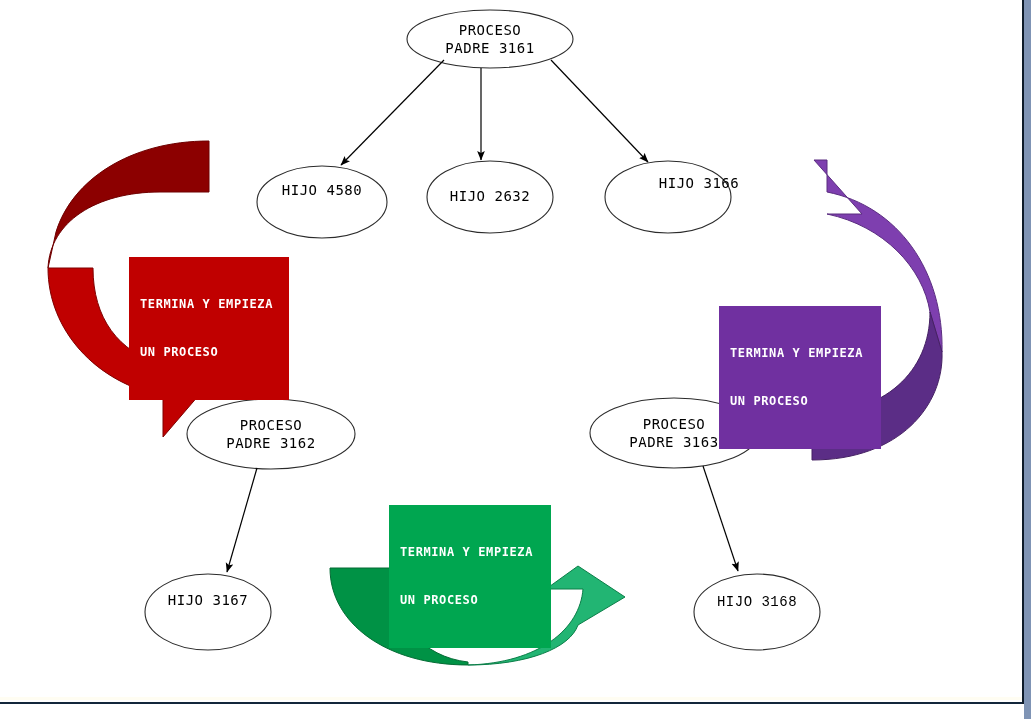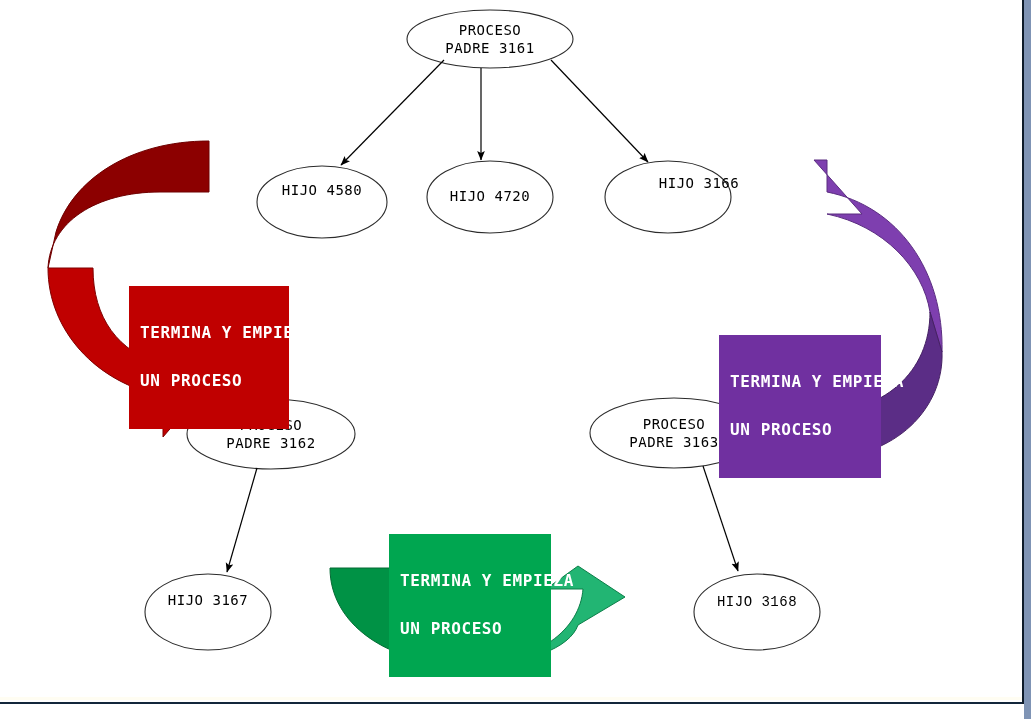--- a/index.html
+++ b/index.html
@@ -48,27 +48,26 @@
     letter-spacing:0.5px;
     white-space:pre;
     pointer-events:none;
   }
 
   
   .caption-box{
     position:absolute;
     padding:7px 9px 8px 11px;
     font-family:"DejaVu Sans Mono", monospace;
-    font-size:16px;
+    font-size:12px;
     font-weight:bold;
     line-height:16px;
     color:#ffffff;
     letter-spacing:0.6px;
     white-space:pre;
-    margin-top:29px;
   }
   #caption-red{ left:129px; top:257px; width:140px; background:#C00000; }
   #caption-purple{ left:719px; top:306px; width:142px; background:#7030A0; }
   #caption-green{ left:389px; top:505px; width:142px; background:#00A650; }
 </style>
 </head>
 <body>
 
 <div id="canvas">
 
@@ -145,21 +144,21 @@
       <line x1="481" y1="68" x2="481" y2="160" marker-end="url(#arrowhead)"></line>
       <line x1="551" y1="60" x2="648" y2="162" marker-end="url(#arrowhead)"></line>
       <line x1="257" y1="468" x2="227" y2="572" marker-end="url(#arrowhead)"></line>
       <line x1="703" y1="466" x2="738" y2="571" marker-end="url(#arrowhead)"></line>
     </g>
   </svg>
 
   <div class="node-label" style="left:407px;top:21px;width:166px;">PROCESO
 PADRE 3161</div>
   <div class="node-label" style="left:257px;top:181px;width:130px;">HIJO 4580</div>
-  <div class="node-label" style="left:427px;top:187px;width:126px;">HIJO 4720</div>
+  <div class="node-label" style="left:427px;top:187px;width:126px;">HIJO 2632</div>
   <div class="node-label" style="left:636px;top:174px;width:126px;">HIJO 3166</div>
   <div class="node-label" style="left:187px;top:416px;width:168px;">PROCESO
 PADRE 3162</div>
   <div class="node-label" style="left:590px;top:415px;width:168px;">PROCESO
 PADRE 3163</div>
   <div class="node-label" style="left:145px;top:591px;width:126px;">HIJO 3167</div>
   <div class="node-label" style="left:694px;top:593px;width:126px;font-family:Liberation Mono, monospace;">HIJO 3168</div>
 
   <div class="caption-box" id="caption-red">
     <div>TERMINA Y EMPIEZA</div>

